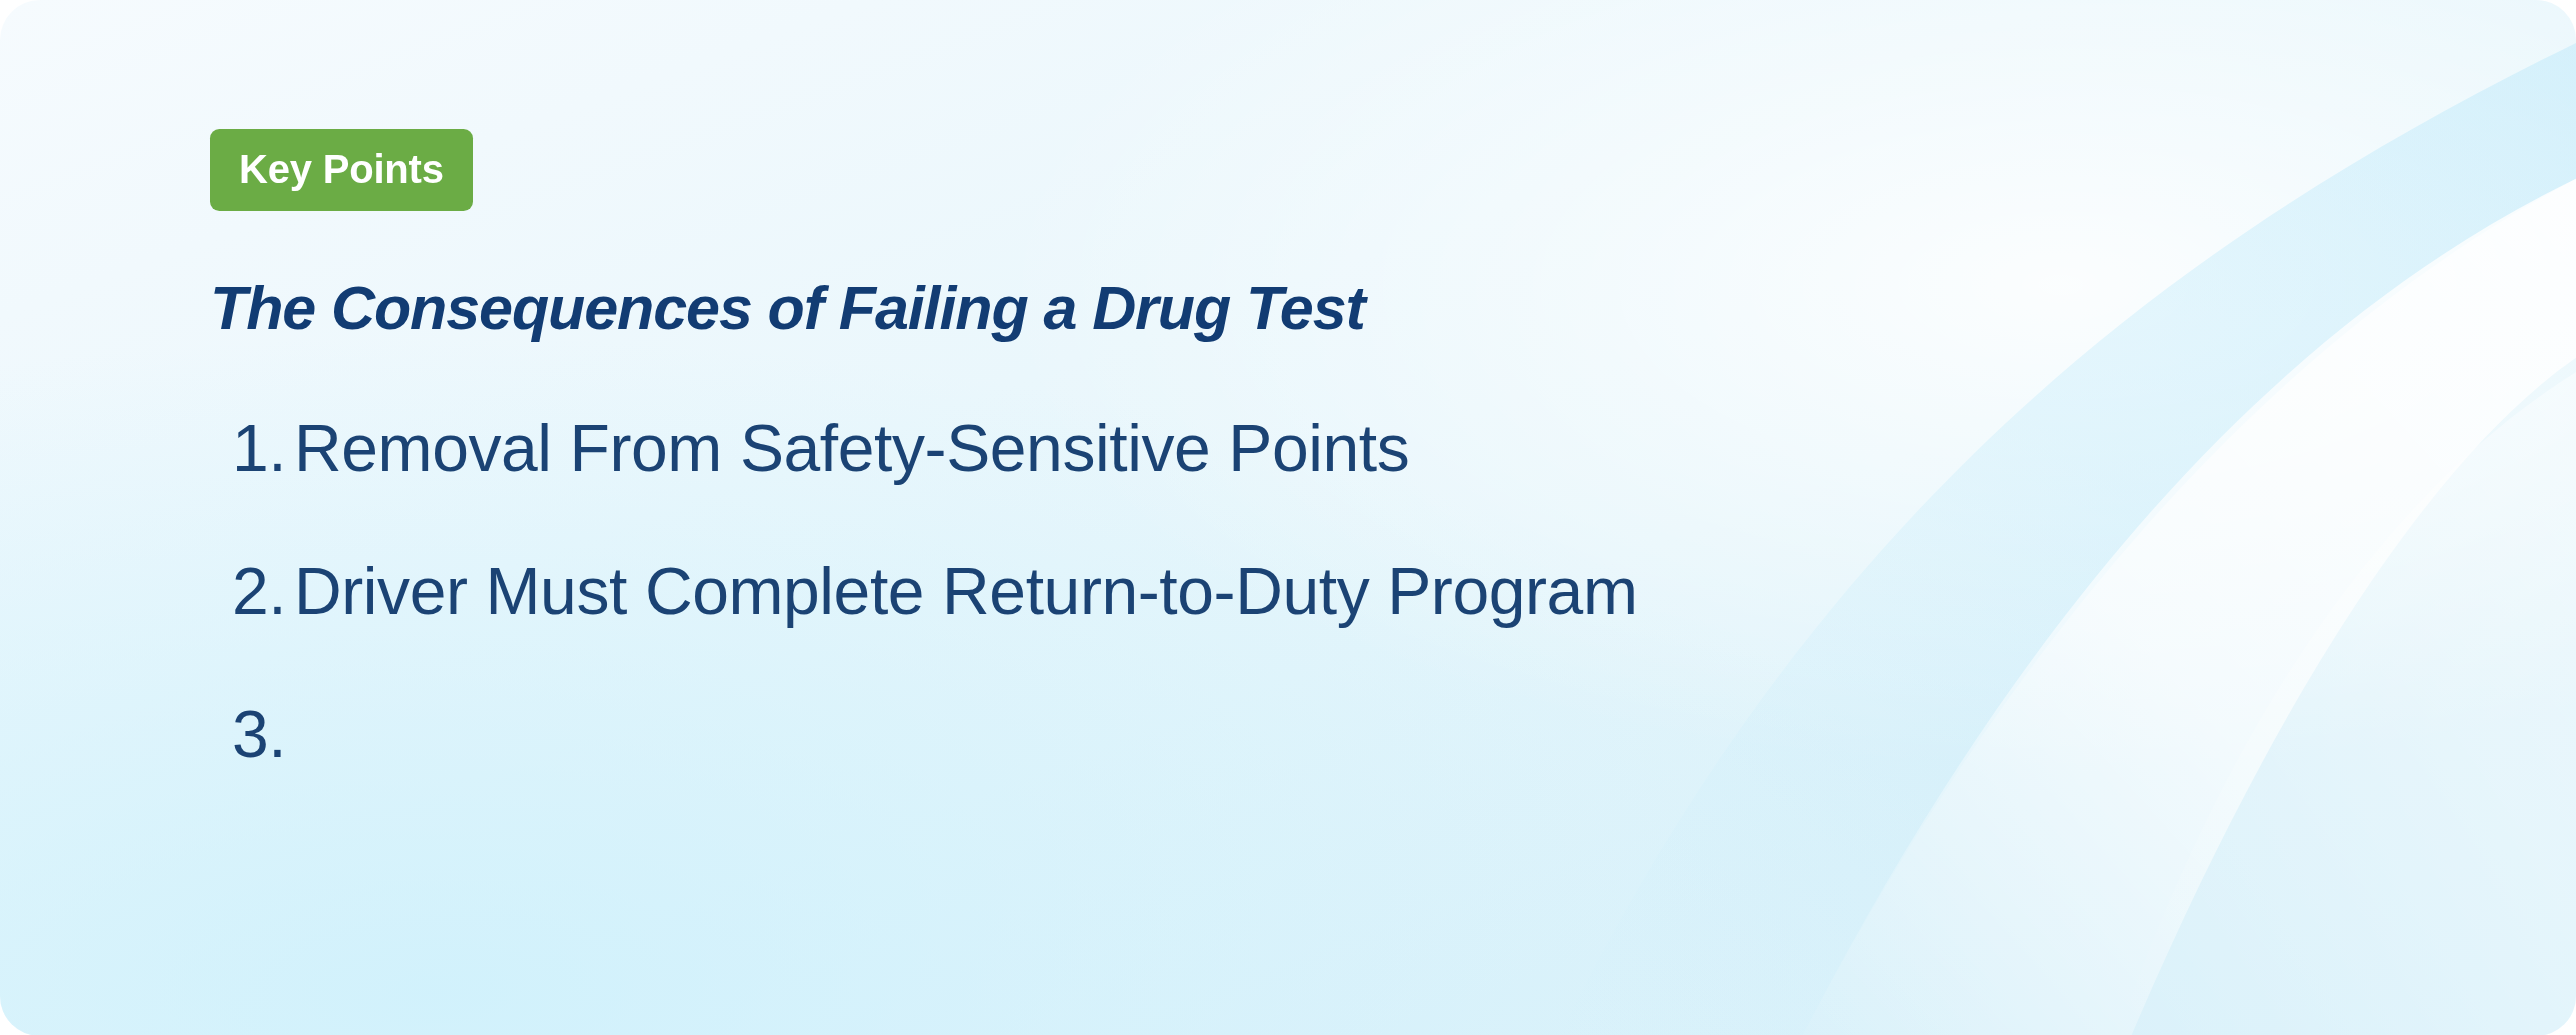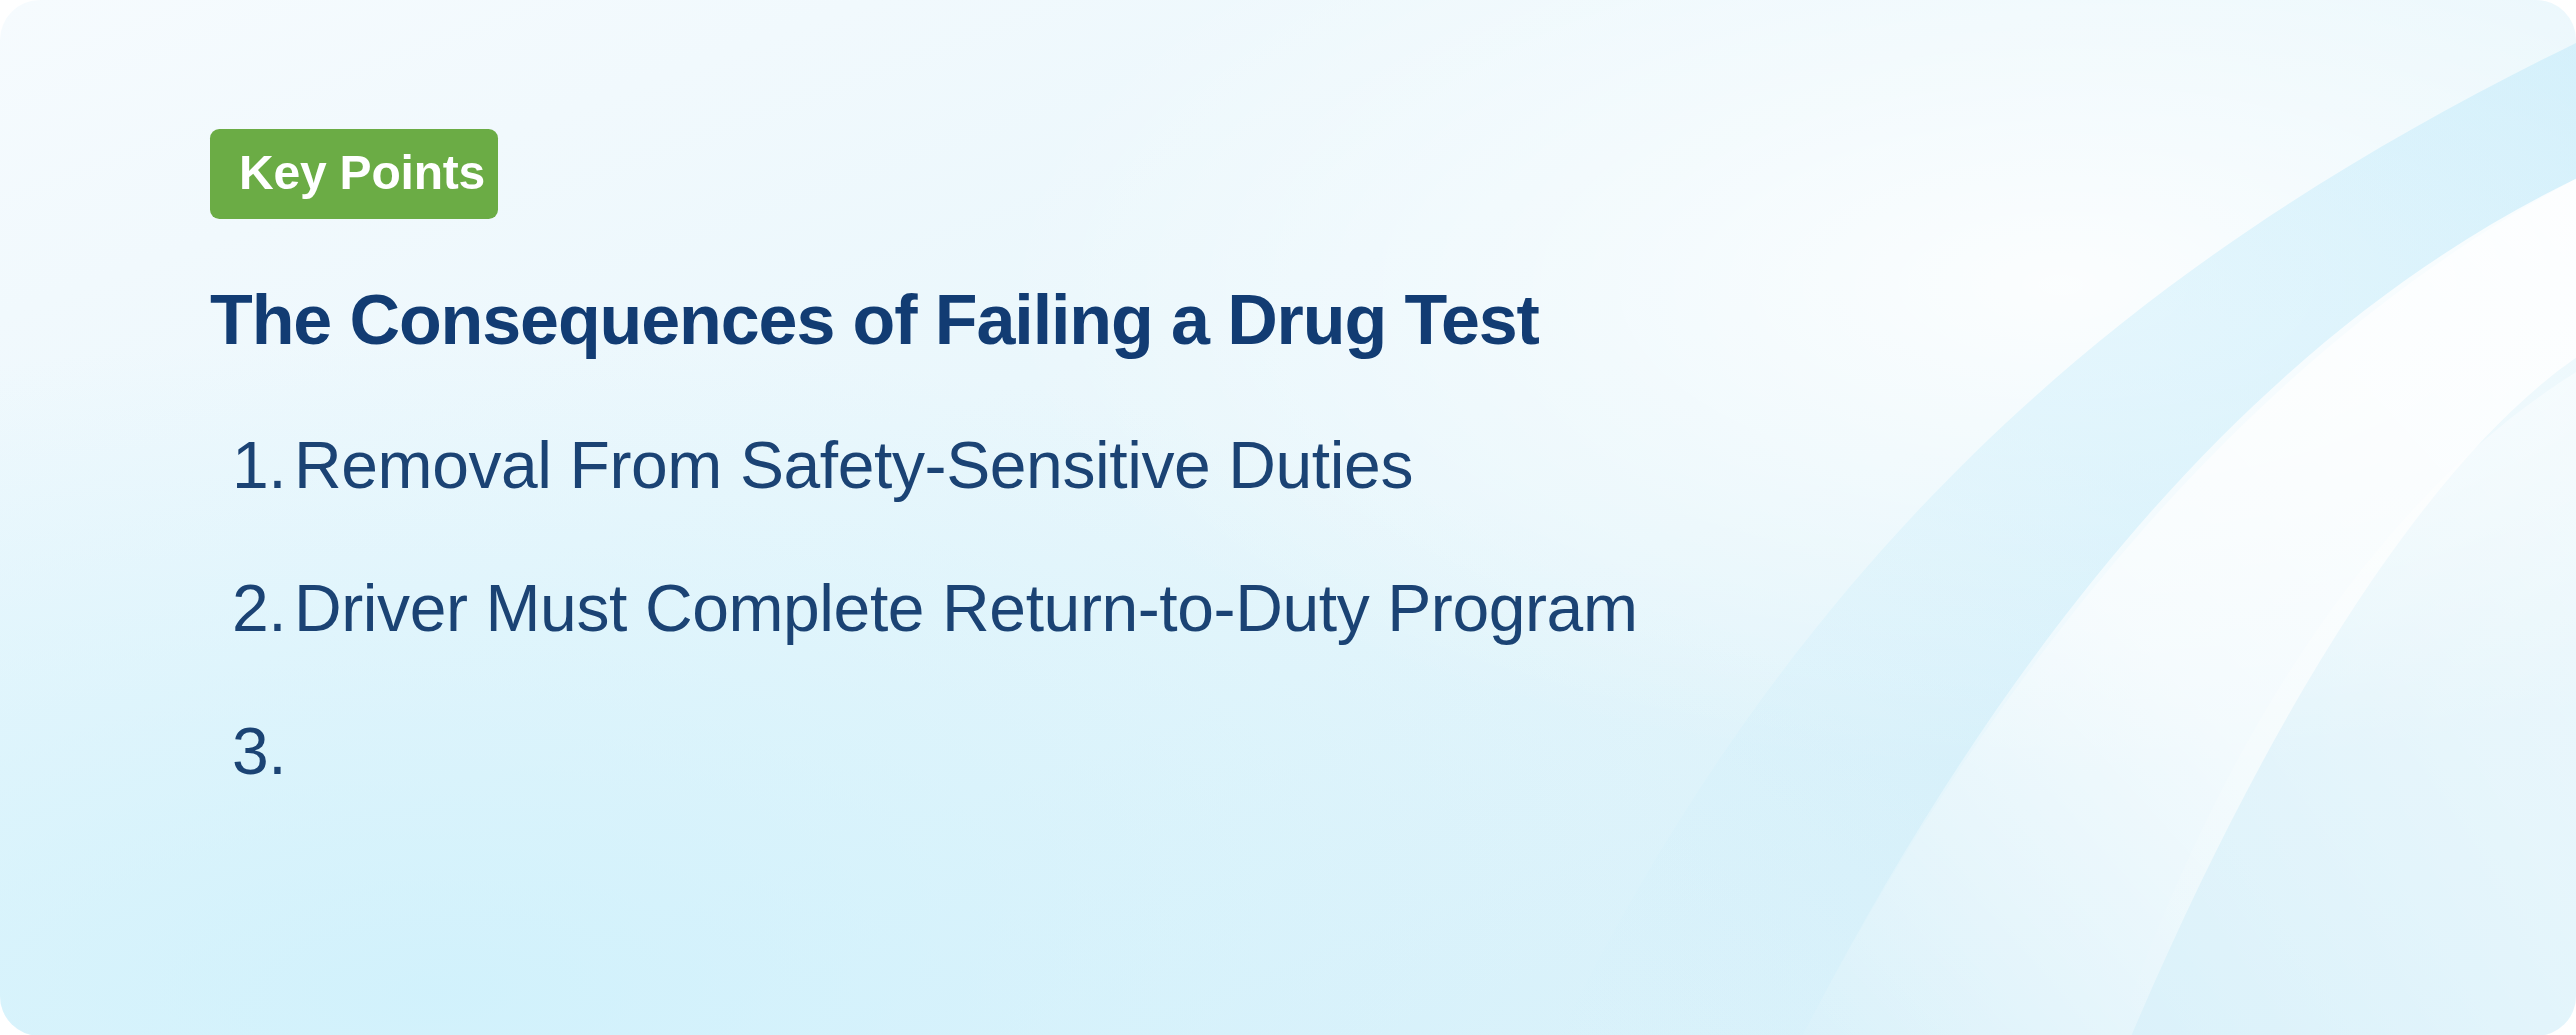--- a/index.html
+++ b/index.html
@@ -76,36 +76,37 @@
     position: relative;
     z-index: 3;
     padding: 129px 0 0 210px;
   }
 
   .badge {
     display: inline-block;
     background: #6BAC45;
     color: #ffffff;
     border-radius: 9.3px;
-    padding: 20px 13px 22px 29px;
-    font-size: 48px;
+    padding: 20px 29px 22px 29px;
+    font-size: 40px;
     font-weight: bold;
     line-height: 1;
     letter-spacing: -0.2px;
     white-space: nowrap;
   }
 
   .headline {
     margin: 66px 0 0 0;
-    font-size: 70px;
+    font-size: 61px;
     font-weight: bold;
     line-height: 1.02;
     letter-spacing: -1.1px;
     color: #123C73;
     white-space: nowrap;
+    font-style: italic;
   }
 
   .points-list {
     list-style: none;
     margin: 76px 0 0 0;
     padding: 0;
   }
   .point-item {
     display: flex;
     align-items: baseline;
@@ -164,21 +165,21 @@
 
   <div class="content">
 
     <div class="badge">Key Points</div>
 
     <h1 class="headline">The Consequences of Failing a Drug Test</h1>
 
     <ol class="points-list">
       <li class="point-item">
         <span class="point-num">1.</span>
-        <span class="point-text">Removal From Safety-Sensitive Duties</span>
+        <span class="point-text">Removal From Safety-Sensitive Points</span>
       </li>
       <li class="point-item">
         <span class="point-num">2.</span>
         <span class="point-text">Driver Must Complete Return-to-Duty Program</span>
       </li>
       <li class="point-item">
         <span class="point-num">3.</span>
       </li>
     </ol>
 

